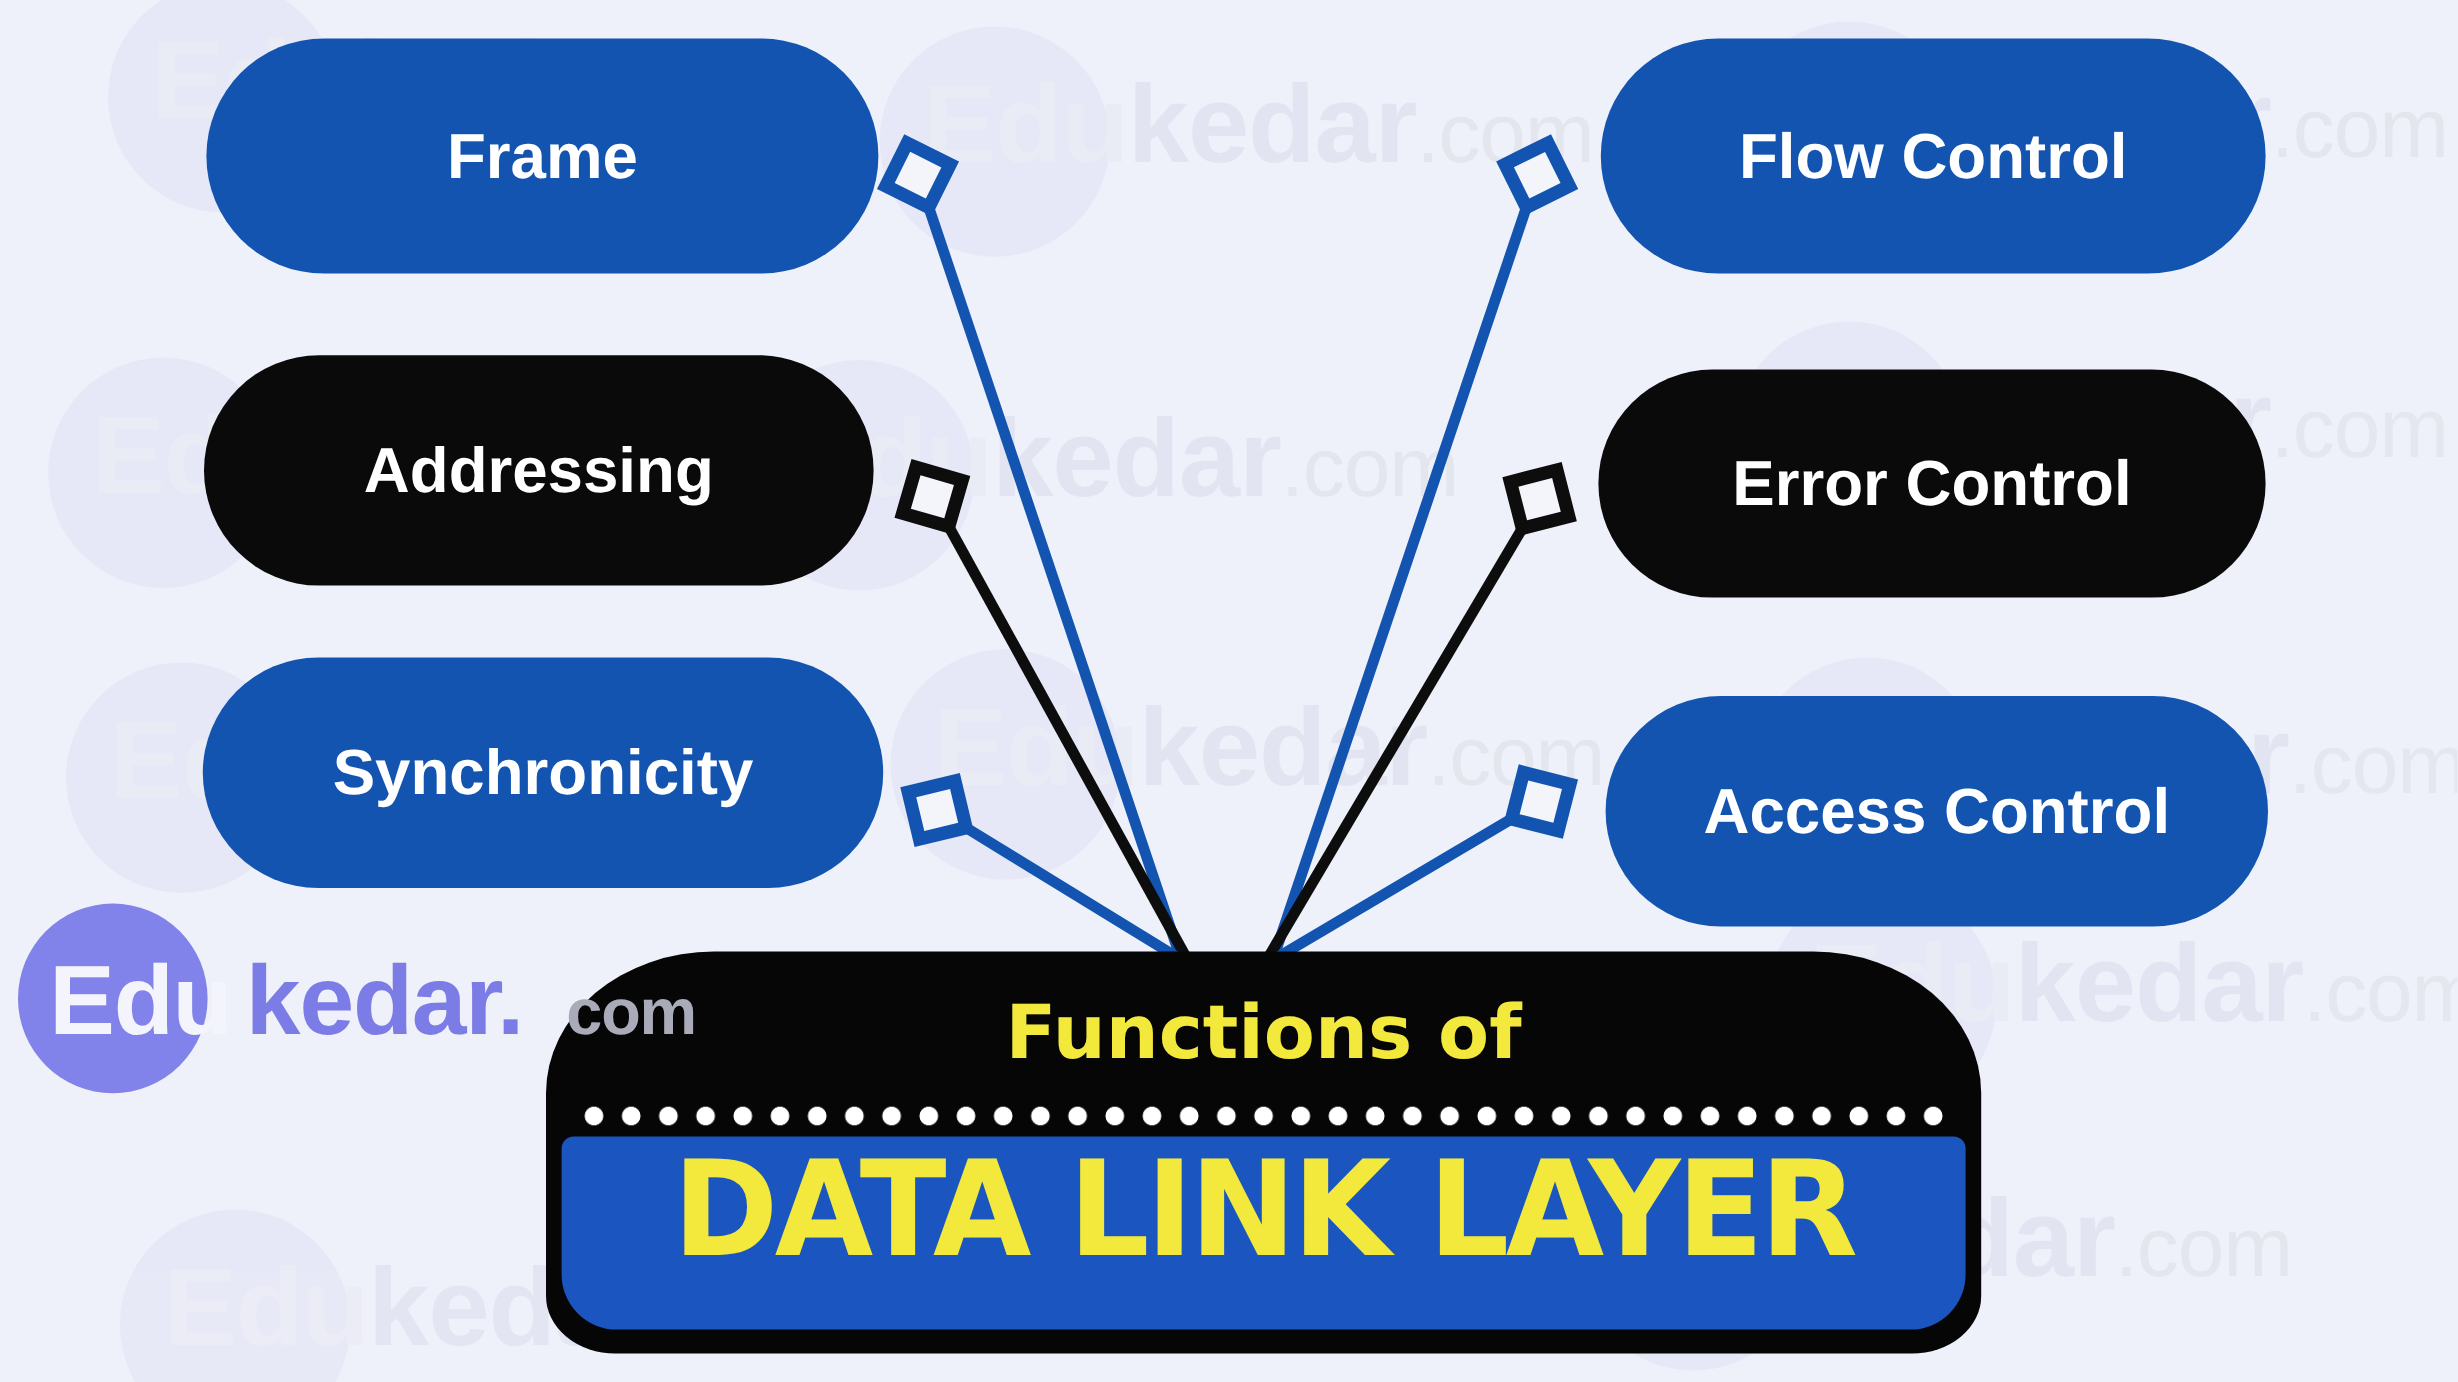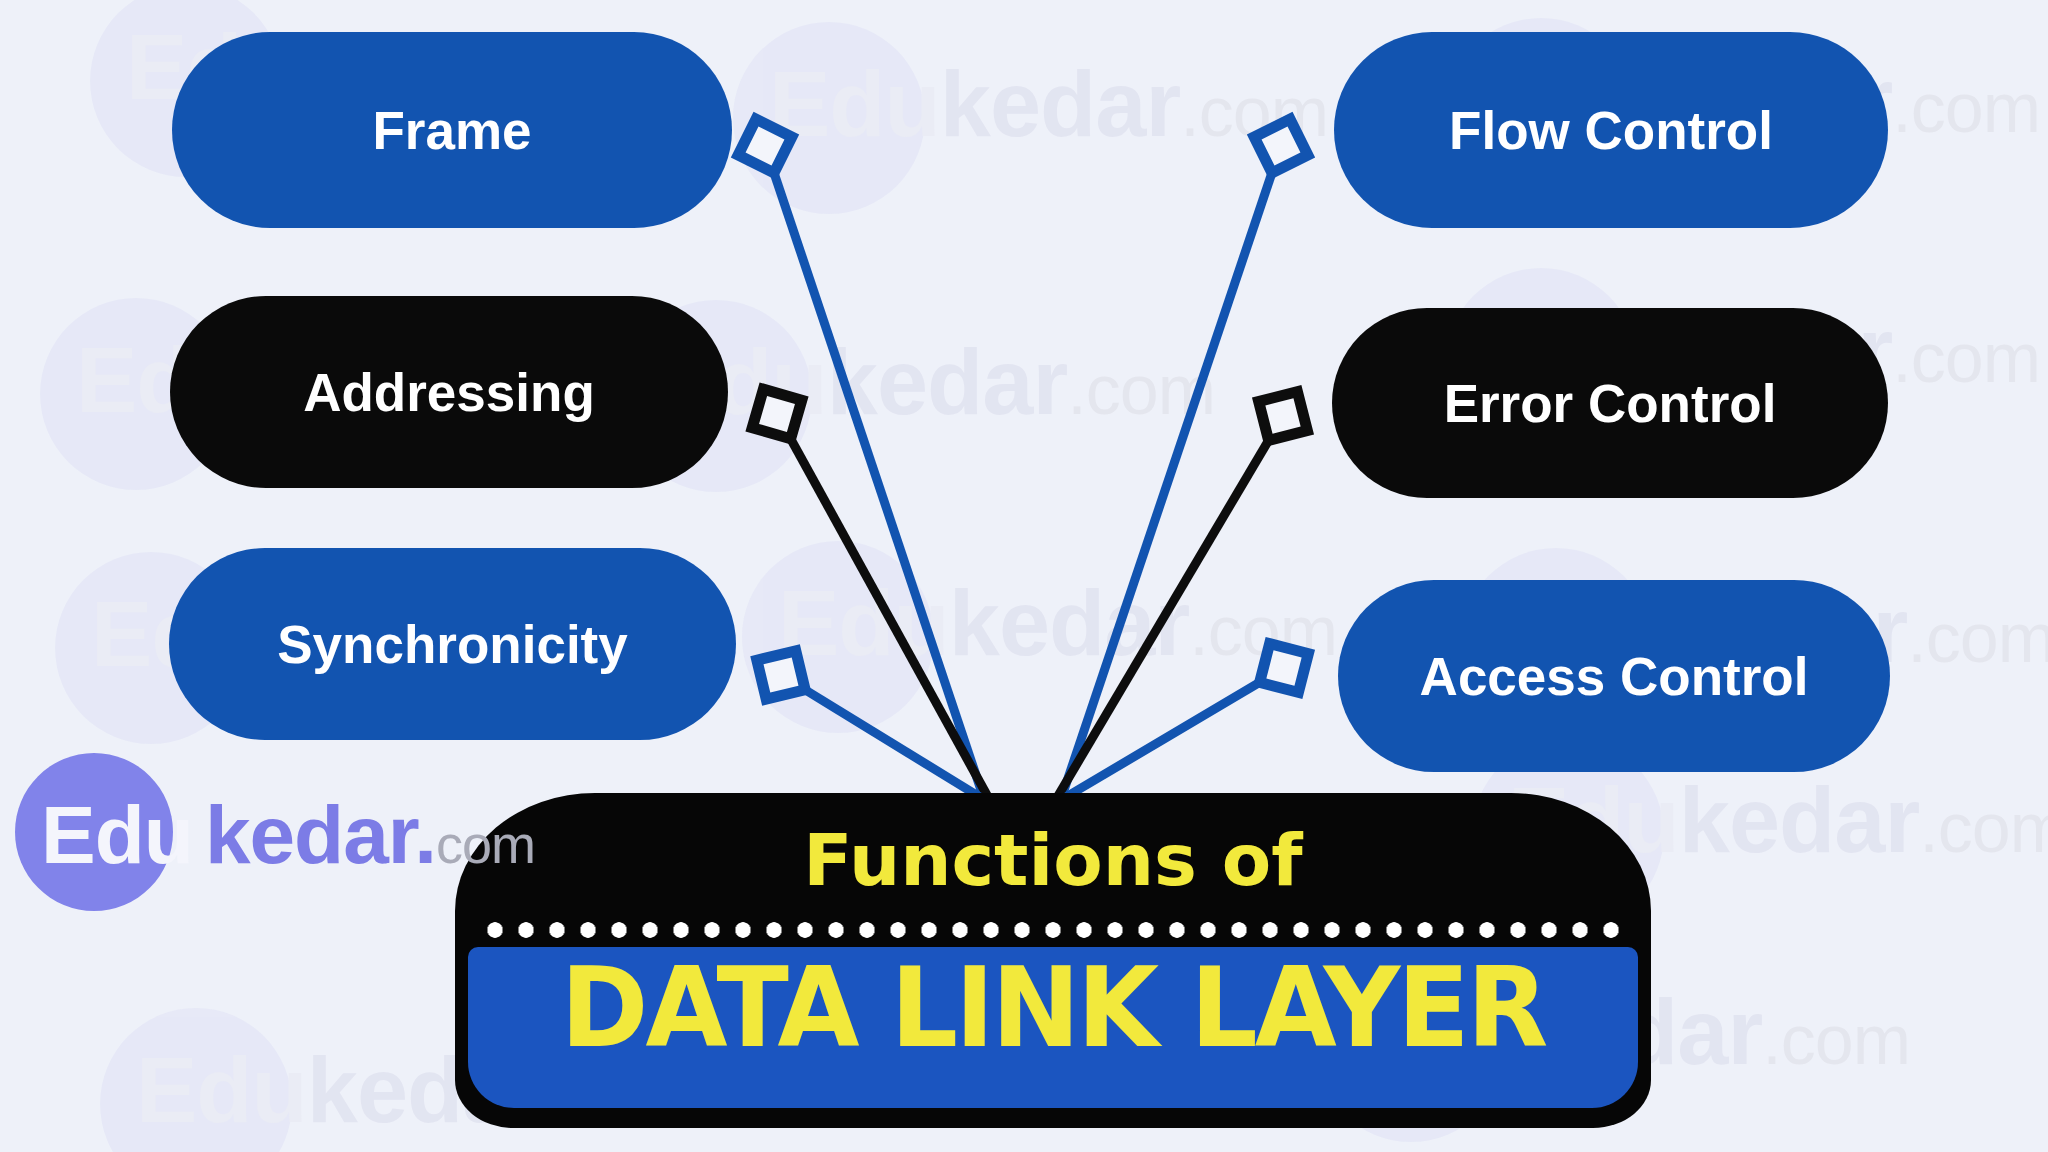--- a/index.html
+++ b/index.html
@@ -22,38 +22,38 @@
         border-radius:999px;color:#ffffff;font-weight:700;font-size:53px;letter-spacing:0;}
   .pill.blue{background:#1254b0;}
   .pill.black{background:#0a0a0a;}
 
   
   .banner{position:absolute;z-index:4;background:#060606;box-sizing:border-box;
           border-radius:140px 140px 58px 58px / 118px 118px 48px 48px;
           padding:8px 13px 20px 13px;display:flex;flex-direction:column;}
   .banner-top{height:118px;display:flex;align-items:center;justify-content:center;}
   .banner-title1{color:#f2e93c;font-family:"DejaVu Sans","Liberation Sans",sans-serif;
-                 font-weight:700;font-size:72px;letter-spacing:0px;}
+                 font-weight:700;font-size:62px;letter-spacing:0px;}
   .banner-dots{height:22px;margin:0 10px 6px 10px;
                background-image:radial-gradient(circle,#ffffff 0 7.5px,transparent 8px);
                background-size:31px 22px;background-position:center;}
   .banner-band{height:161px;background:#1b55c0;border-radius:10px 10px 46px 46px;
                display:flex;justify-content:center;overflow:hidden;}
   .banner-title2{color:#f2e93c;font-family:"DejaVu Sans","Liberation Sans",sans-serif;
                  font-weight:700;font-size:106px;letter-spacing:-3px;white-space:nowrap;
                  transform:scaleY(1.04);}
 
   
   .logo{position:absolute;left:15px;top:750px;width:520px;height:170px;z-index:5;}
   .logo-circle{position:absolute;left:0;top:3px;width:158px;height:158px;border-radius:50%;background:#8183ea;}
   .logo-text{position:absolute;left:26px;top:38px;font-weight:700;font-size:82px;white-space:nowrap;letter-spacing:-1px;}
   .logo-edu{color:#f4f5fc;}
   .logo-kedar{color:#7c7ce6;margin-left:12px;}
   .logo-dot{color:#7c7ce6;}
-  .logo-com{color:#a9abb8;font-size:54px;font-weight:400;}
+  .logo-com{color:#a9abb8;font-size:54px;font-weight:700;margin-left:36px;}
 </style>
 </head>
 <body>
 
 <div class="canvas">
   <div id="wm-layer">
       <div class="wm" style="left: 90px; top: -15px;">
         <div class="wm-circle"></div>
         <div class="wm-text"><span class="wm-edu">Edu</span><span class="wm-kedar">kedar</span><span class="wm-com">.com</span></div>
       </div>

